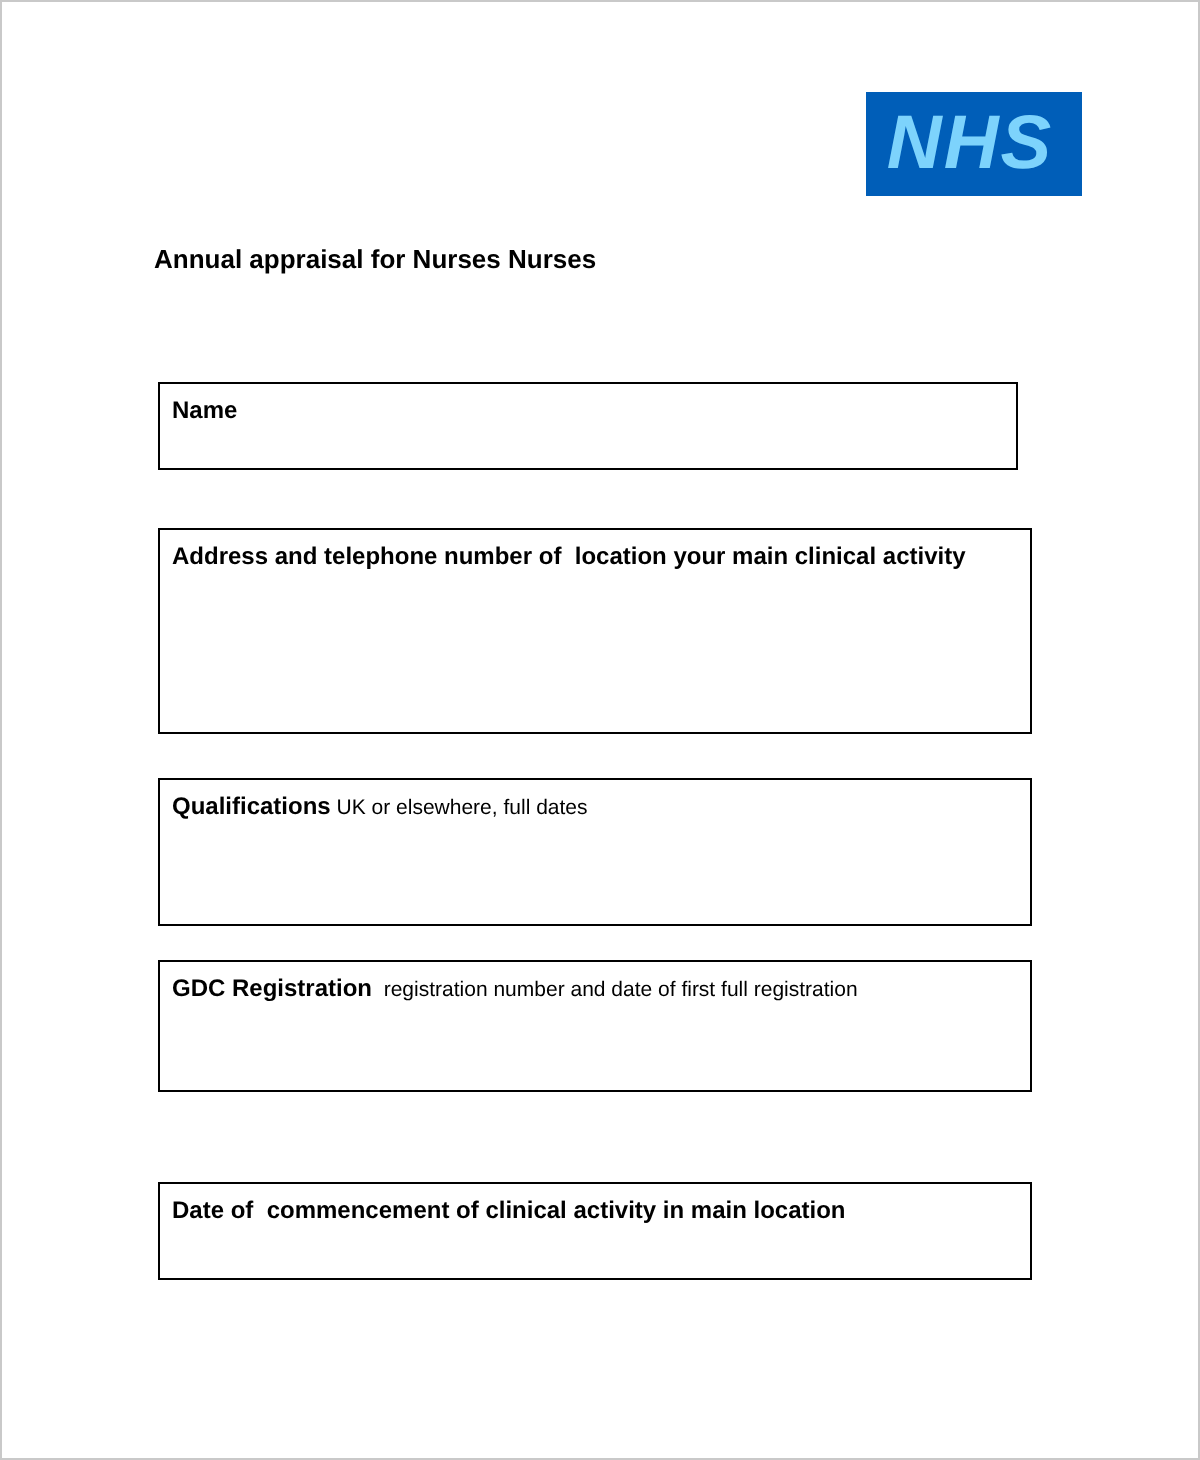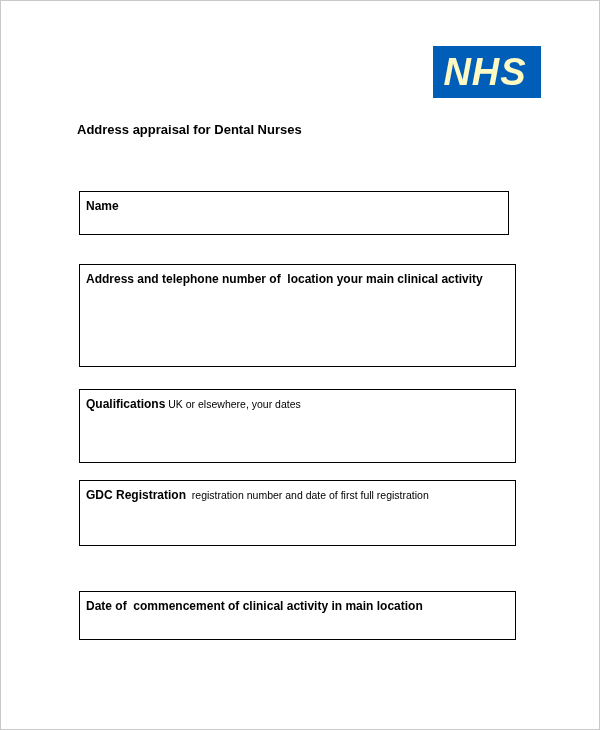--- a/index.html
+++ b/index.html
@@ -23,21 +23,21 @@
     top: 45px;
     left: 432px;
     width: 108px;
     height: 52px;
     background: #005EB8;
     display: flex;
     align-items: center;
     justify-content: center;
   }
   .nhs-logo span {
-    color: #fef9c3;
+    color: #7dd3fc;
     font-weight: bold;
     font-style: italic;
     font-size: 38px;
     letter-spacing: 1px;
     line-height: 1;
     padding-right: 4px;
   }
   .doc-title {
     position: absolute;
     top: 121px;
@@ -81,33 +81,33 @@
 </style>
 </head>
 <body>
 
 <div class="page">
 
   <div class="nhs-logo">
     <span>NHS</span>
   </div>
 
-  <div class="doc-title">Address appraisal for Dental Nurses</div>
+  <div class="doc-title">Annual appraisal for Nurses Nurses</div>
 
 
   <div class="field field-name">
     <span class="label">Name</span>
   </div>
 
   <div class="field field-address">
     <span class="label">Address and telephone number of  location your main clinical activity</span>
   </div>
 
   <div class="field field-quals">
-    <span class="label">Qualifications</span><span class="hint"> UK or elsewhere, your dates</span>
+    <span class="label">Qualifications</span><span class="hint"> UK or elsewhere, full dates</span>
   </div>
 
   <div class="field field-gdc">
     <span class="label">GDC Registration</span><span class="hint">  registration number and date of first full registration</span>
   </div>
 
   <div class="field field-date">
     <span class="label">Date of  commencement of clinical activity in main location</span>
   </div>
 

